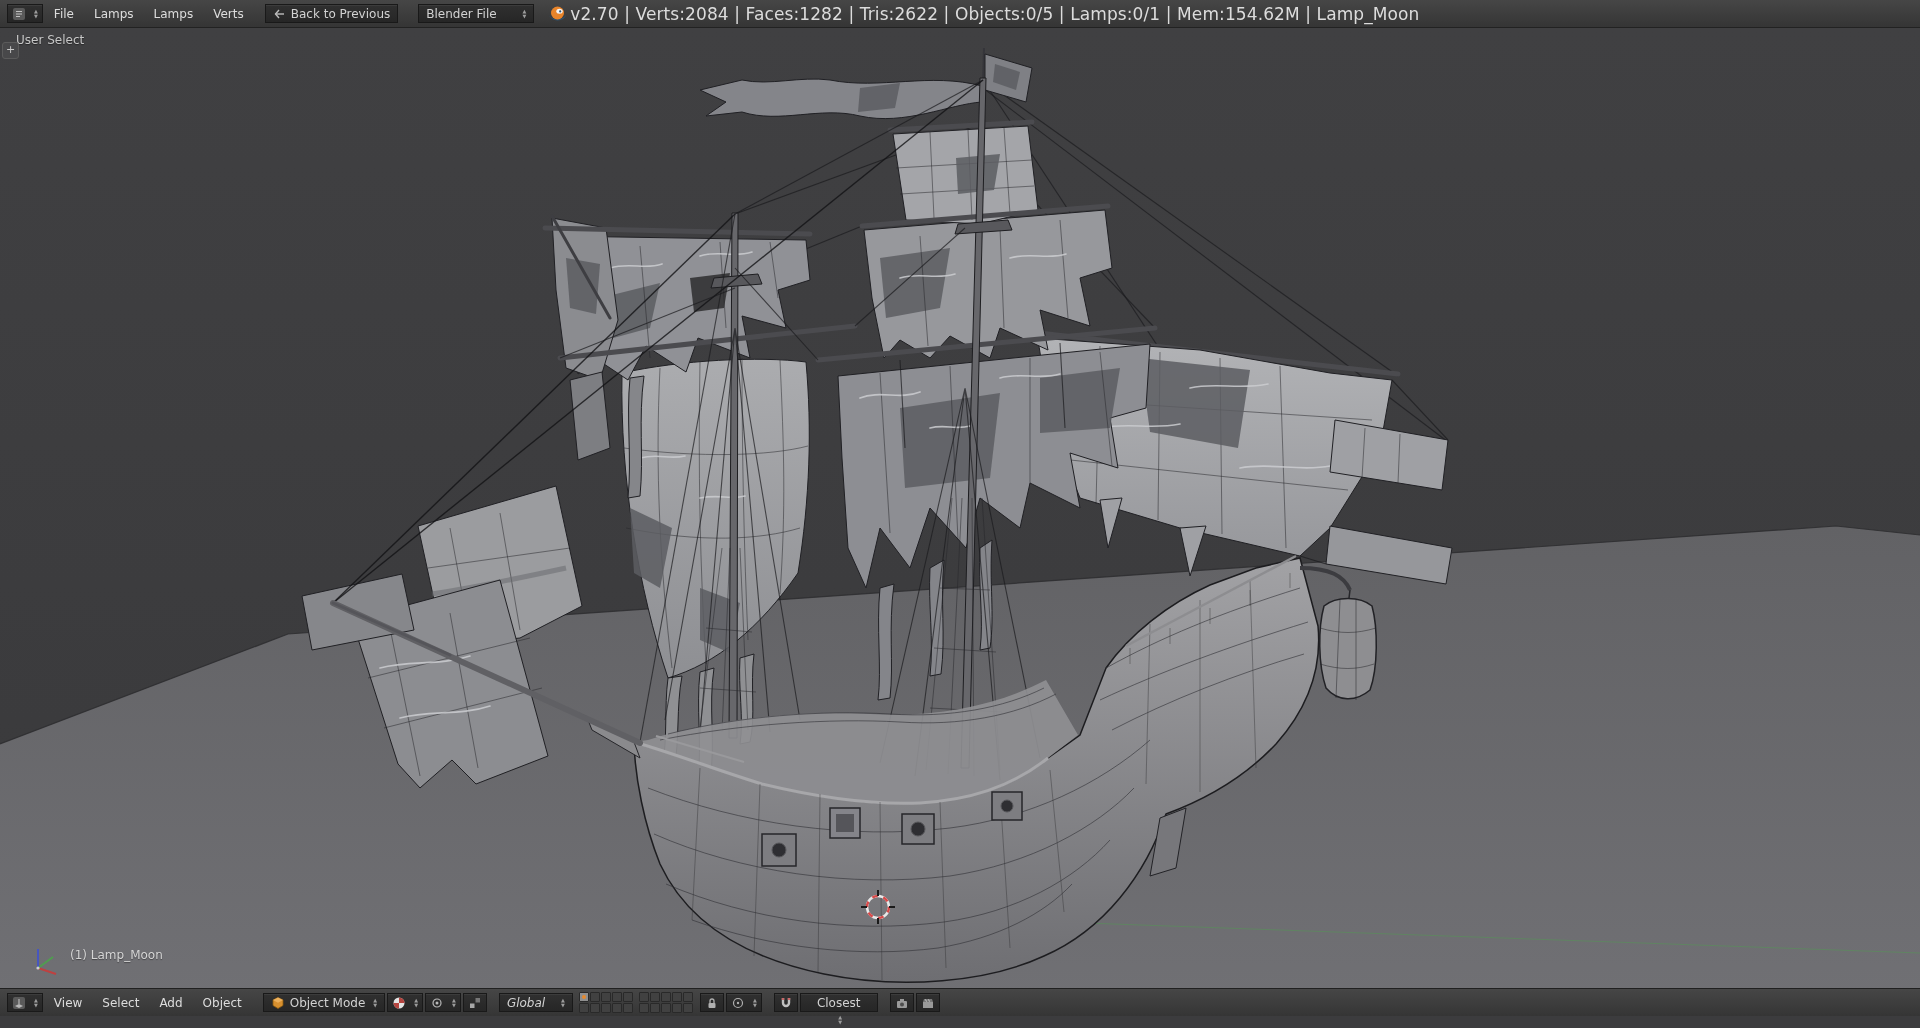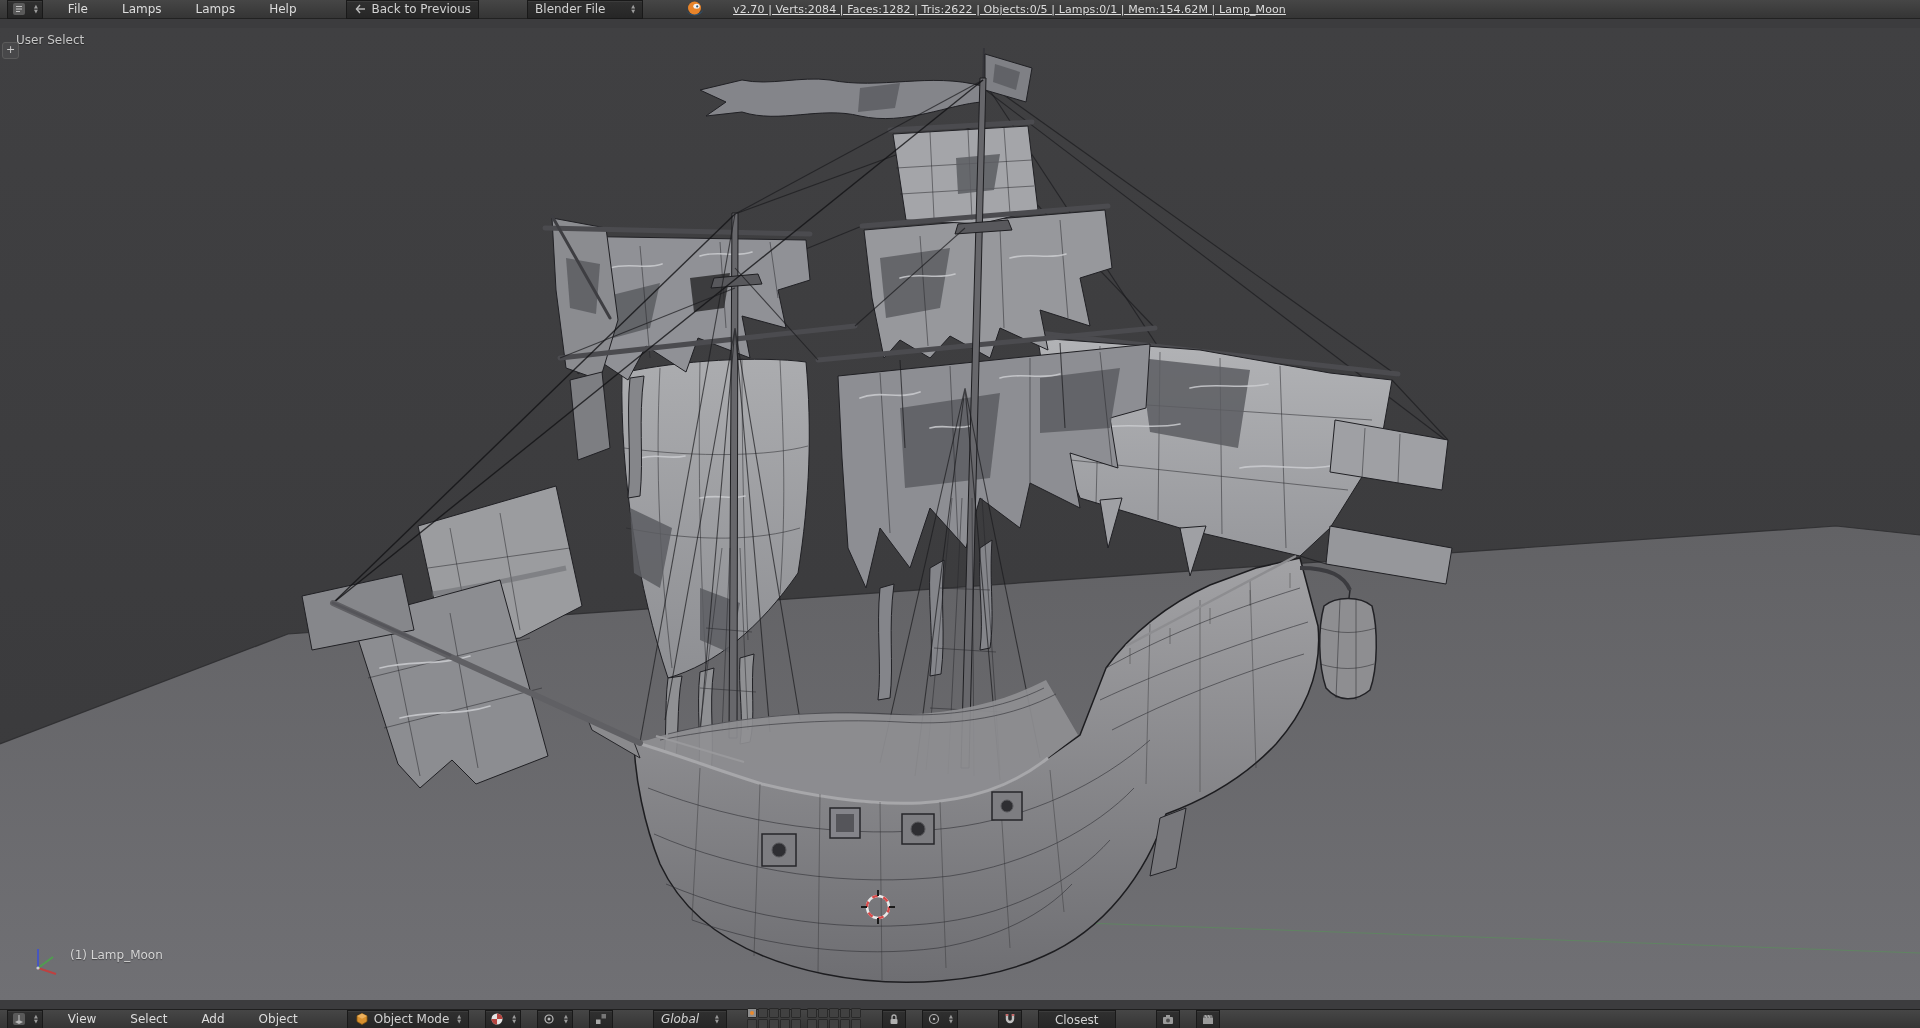--- a/index.html
+++ b/index.html
@@ -1,38 +1,38 @@
 <!DOCTYPE html>
 <html><head>
 <meta charset="utf-8">
 <style>
   html,body{margin:0;padding:0;background:#222;}
   #app{position:relative;width:1920px;height:1028px;overflow:hidden;
        font-family:"DejaVu Sans","Liberation Sans",sans-serif;background:#3c3c3e;}
 
   
-  .hdr{position:absolute;left:0;right:0;height:19px;box-sizing:border-box;
+  .hdr{position:absolute;left:0;right:0;height:28px;box-sizing:border-box;
        background:linear-gradient(#464646,#353535);
-       display:flex;align-items:center;gap:16px;padding:0 7px;
+       display:flex;align-items:center;gap:2px;padding:0 7px;
        color:#d6d6d6;font-size:12px;white-space:nowrap;}
   #top-header{top:0;border-bottom:1px solid #222;}
-  #bottom-header{bottom:0;border-top:1px solid #202020;}
+  #bottom-header{bottom:12px;border-top:1px solid #202020;}
 
   .menu-btn{padding:3px 9px;border-radius:3px;color:#dddddd;cursor:default;}
   .btn{display:inline-flex;align-items:center;gap:5px;
        background:linear-gradient(#303030,#262626);
        border:1px solid #191919;border-radius:0;
        padding:2px 7px;color:#d2d2d2;height:19px;box-sizing:border-box;
        box-shadow:inset 0 1px 0 rgba(255,255,255,.06);}
   .btn.icon-only{padding:2px 4px;}
   .dd-arrows{display:inline-flex;flex-direction:column;justify-content:center;
              font-size:5px;line-height:5px;color:#9d9d9d;margin-left:3px;}
   .spacer-sm{width:8px;}
   .spacer-md{width:16px;}
-  .stats{margin-left:12px;color:#dcdcdc;font-size:11px;letter-spacing:.1px;text-decoration:underline;}
+  .stats{color:#dcdcdc;font-size:17px;letter-spacing:.1px;}
 
   
   .layers{display:flex;gap:5px;margin:0 4px;}
   .layer-group{display:grid;grid-template-columns:repeat(5,11px);grid-auto-rows:11px;gap:0;}
   .layer-cell{width:10px;height:10px;background:#414141;border:1px solid #292929;
               border-radius:1px;position:relative;box-sizing:border-box;}
   .layer-cell.active{background:#8f8f8f;}
   .layer-cell .dot{position:absolute;left:2px;top:2px;width:4px;height:4px;
                    border-radius:50%;background:#e8892d;}
 
@@ -71,21 +71,21 @@
       </svg>
       <span class="dd-arrows">
           <span>▲</span>
           <span>▼</span>
         </span>
     </span>
 
     <span class="menu-btn">File</span>
     <span class="menu-btn">Lamps</span>
     <span class="menu-btn">Lamps</span>
-    <span class="menu-btn">Help</span>
+    <span class="menu-btn">Verts</span>
 
     <span class="spacer-sm"></span>
 
     <span class="btn">
       <svg width="13" height="12" viewBox="0 0 13 12">
         <path d="M6 2 L2.5 6 L6 10" stroke="#bdbdbd" stroke-width="1.4" fill="none"></path>
         <path d="M2.5 6 H11" stroke="#bdbdbd" stroke-width="1.4" fill="none"></path>
       </svg>
       <span>Back to Previous</span>
     </span>

